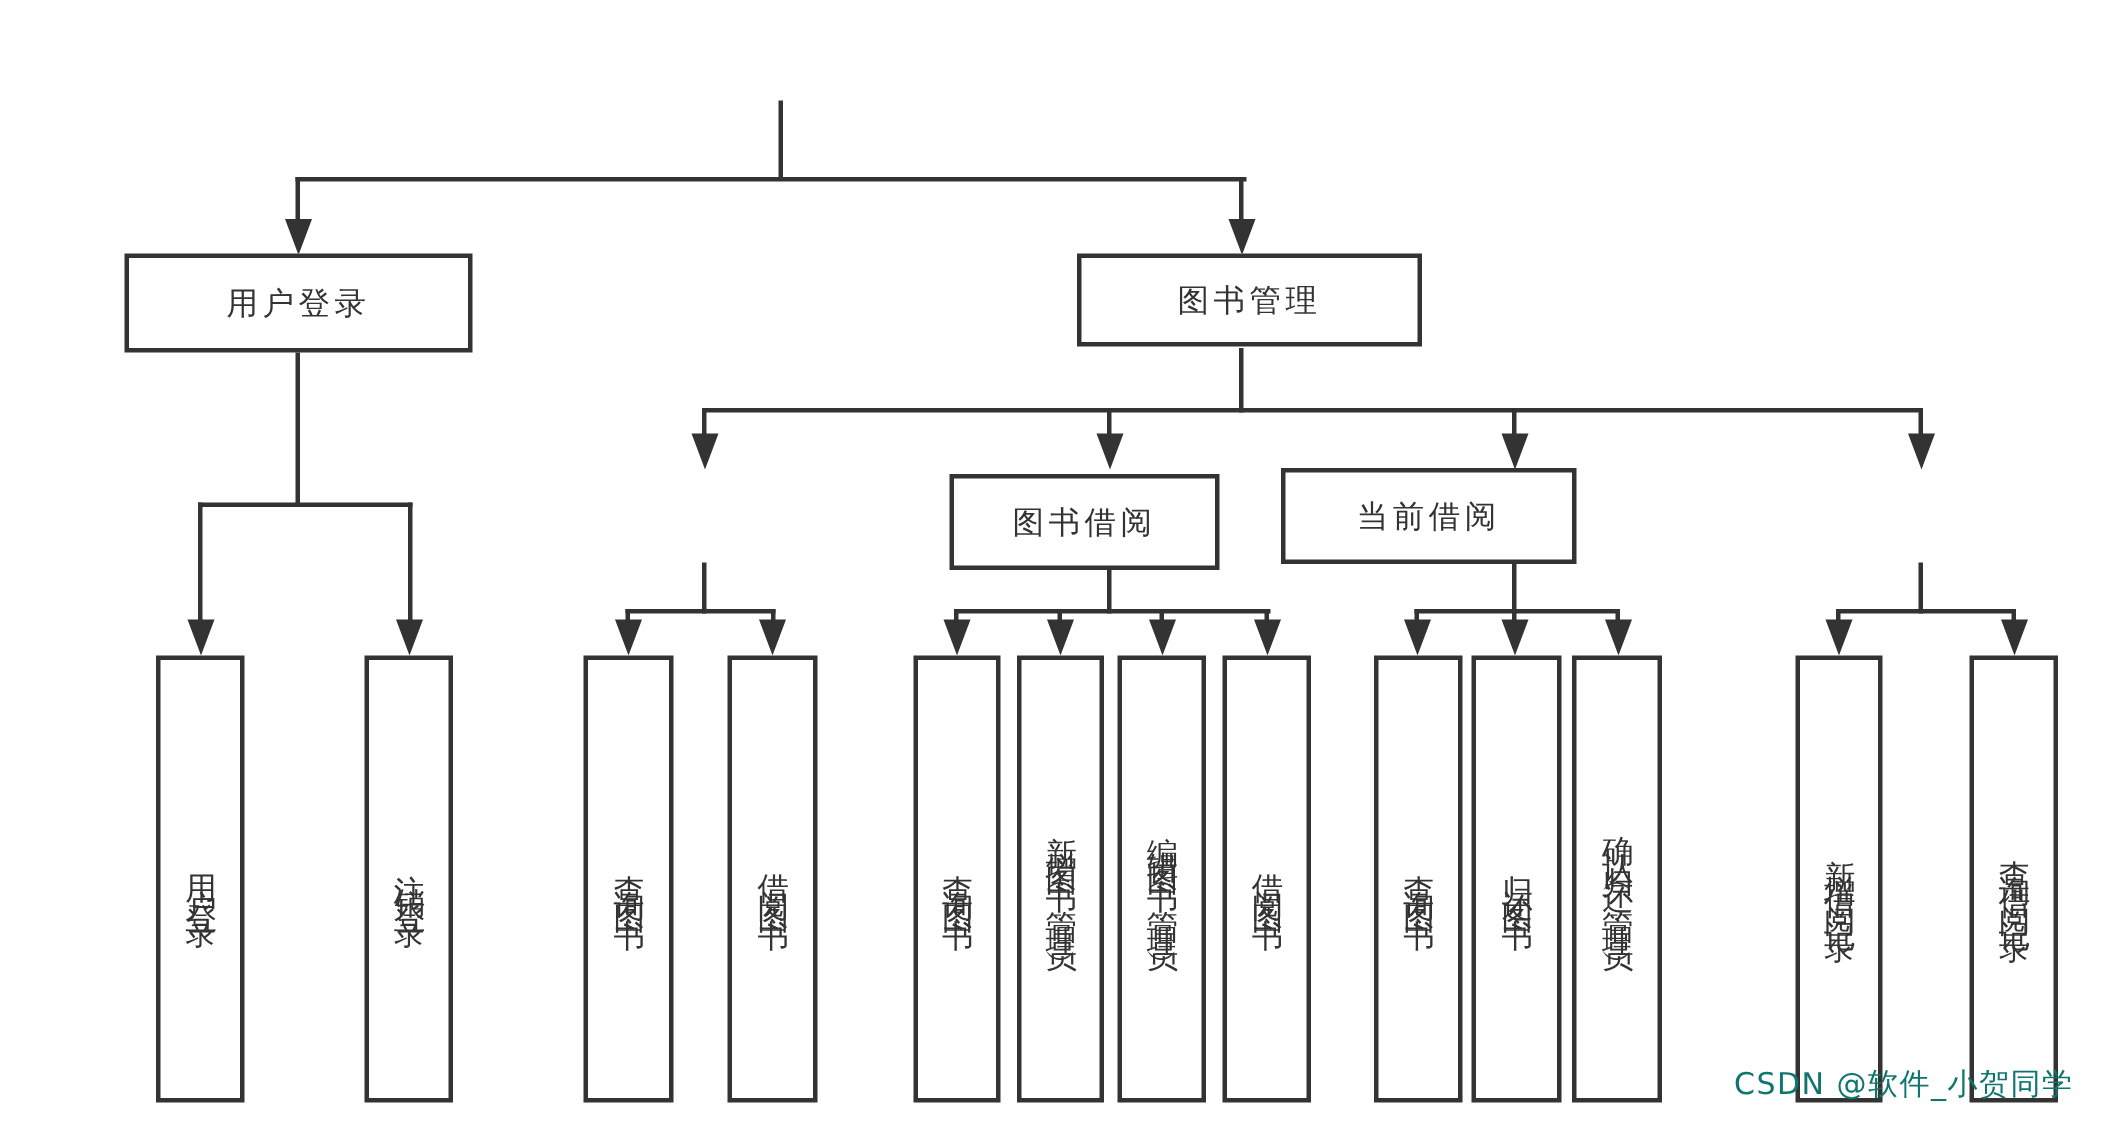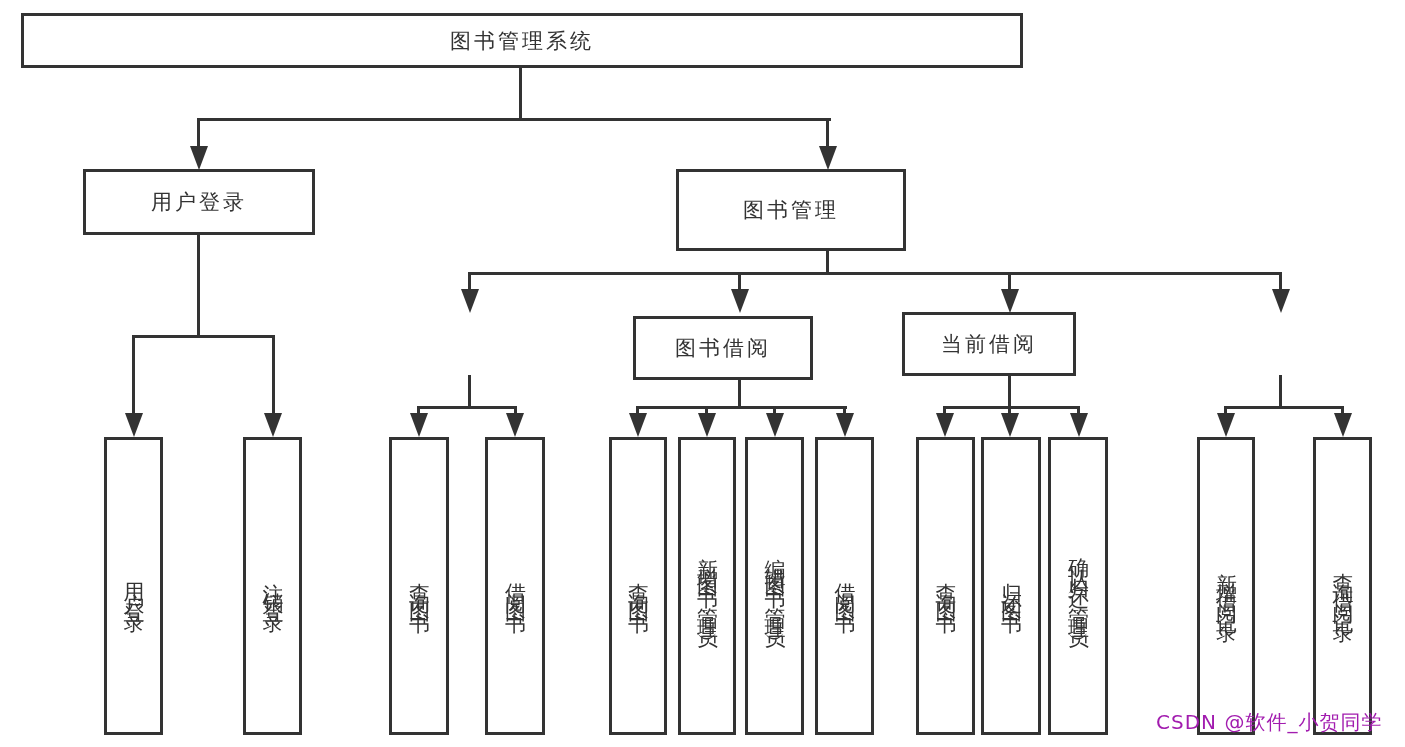--- a/index.html
+++ b/index.html
@@ -50,21 +50,21 @@
     border-right: 9px solid transparent;
     border-top: 24px solid #333333;
     z-index: 1;
   }
   .watermark {
     position: absolute;
     left: 1156px;
     top: 709px;
     font-size: 20px;
     letter-spacing: 1px;
-    color: #a21caf;
+    color: #0f766e;
     z-index: 5;
     white-space: nowrap;
   }
 </style>
 </head>
 <body>
 
 <div id="canvas">
 
   <div class="line" style="left:519px;top:67px;width:3px;height:53px"></div>
@@ -119,38 +119,35 @@
   <div class="arrow-down" style="left:1001px;top:413px"></div>
   <div class="arrow-down" style="left:1070px;top:413px"></div>
 
   <div class="line" style="left:1279px;top:375px;width:3px;height:34px"></div>
   <div class="line" style="left:1224px;top:406px;width:120px;height:3px"></div>
   <div class="line" style="left:1224px;top:406px;width:3px;height:14px"></div>
   <div class="line" style="left:1341px;top:406px;width:3px;height:14px"></div>
   <div class="arrow-down" style="left:1217px;top:413px"></div>
   <div class="arrow-down" style="left:1334px;top:413px"></div>
 
-  <div class="box h-label" style="left:21px;top:13px;width:1002px;height:55px">
-    <span>图书管理系统</span>
-  </div>
 
   <div class="box h-label" style="left:83px;top:169px;width:232px;height:66px">
     <span>用户登录</span>
   </div>
 
-  <div class="box h-label" style="left:676px;top:169px;width:230px;height:82px">
+  <div class="box h-label" style="left:718px;top:169px;width:230px;height:62px">
     <span>图书管理</span>
   </div>
 
 
   <div class="box h-label" style="left:633px;top:316px;width:180px;height:64px">
     <span>图书借阅</span>
   </div>
 
-  <div class="box h-label" style="left:902px;top:312px;width:174px;height:64px">
+  <div class="box h-label" style="left:854px;top:312px;width:197px;height:64px">
     <span>当前借阅</span>
   </div>
 
 
   <div class="box v-label" style="left:104px;top:437px;width:59px;height:298px">
     <span>用户登录</span>
   </div>
 
   <div class="box v-label" style="left:243px;top:437px;width:59px;height:298px">
     <span>注销登录</span>

